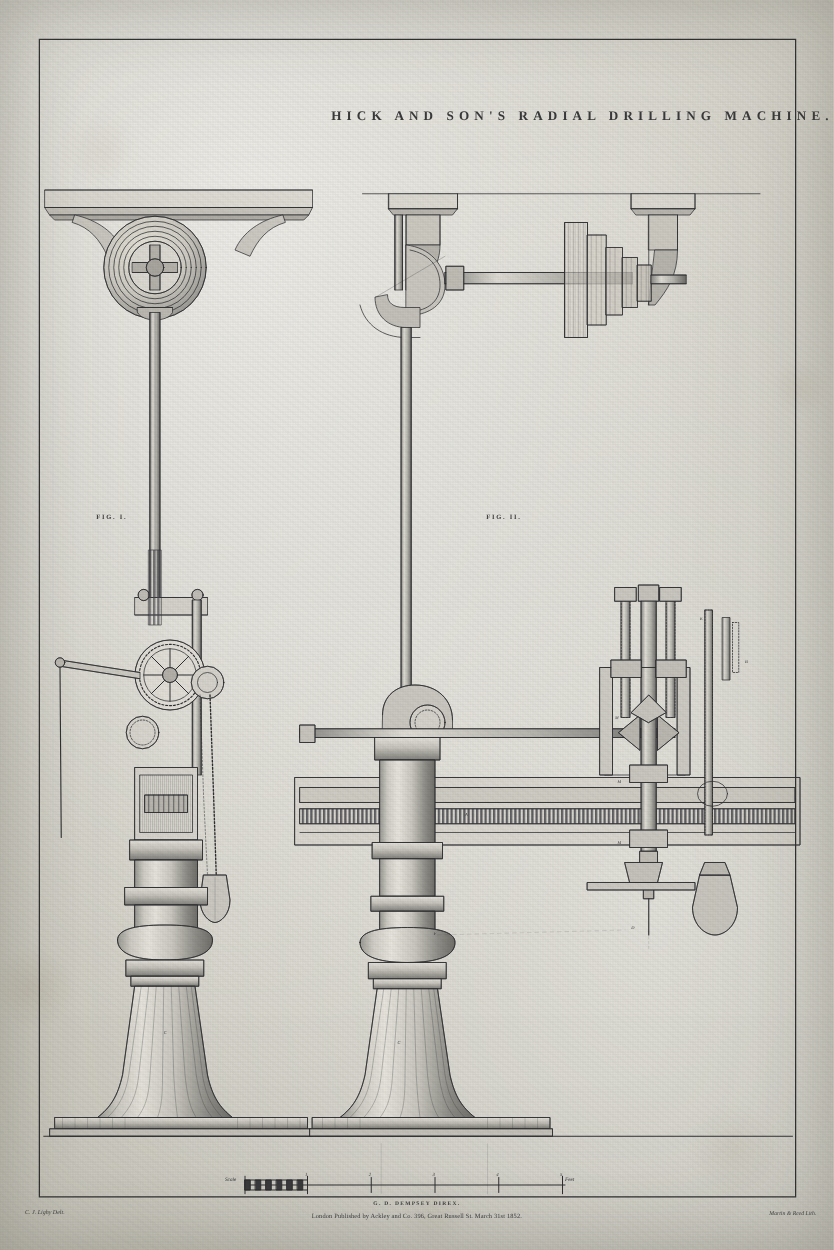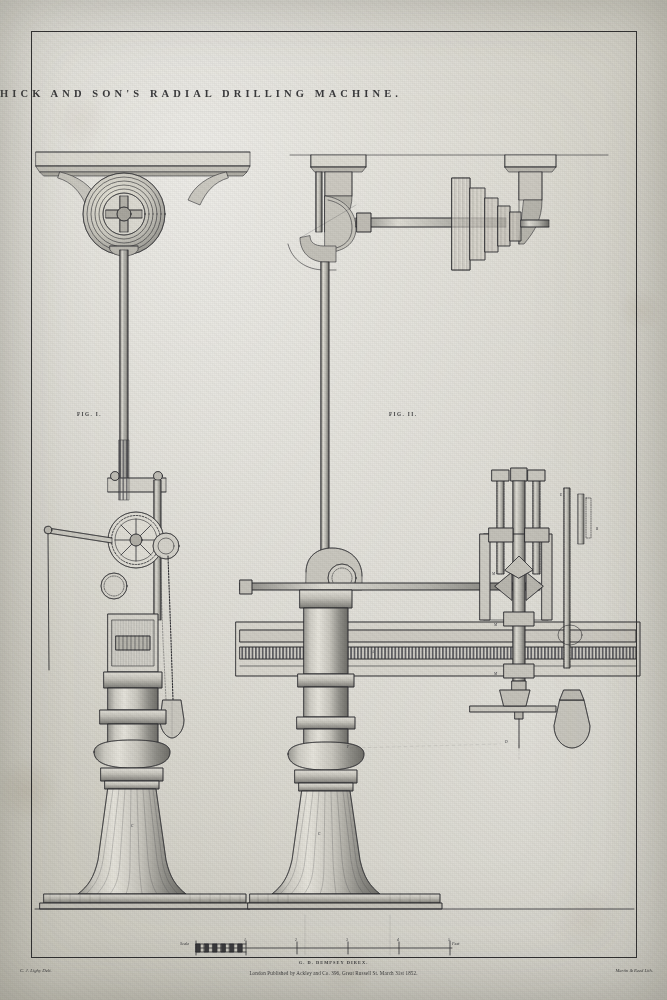--- a/index.html
+++ b/index.html
@@ -47,21 +47,21 @@
     position:absolute;left:31px;top:31px;width:604px;height:925px;
     border:1px solid #2e2e30;
   }
 
   
   #art{position:absolute;left:0;top:0;width:667px;height:1000px;}
 
   
   .txt{position:absolute;color:#2b2b2d;white-space:nowrap;}
   #plate-title{
-    left:0;right:0;top:88px;text-align:left;
+    left:0;right:0;top:88px;text-align:right;
     font-size:10.5px;letter-spacing:4.1px;font-weight:700;
     color:#3a3a3c;
     font-family:"Liberation Serif",serif;
   }
   .fig-label{
     font-size:5.2px;letter-spacing:1.4px;color:#3b3b3d;font-weight:700;
     font-family:"Liberation Serif",serif;
   }
   #fig1-label{left:77px;top:411px;}
   #fig2-label{left:389px;top:411px;}

